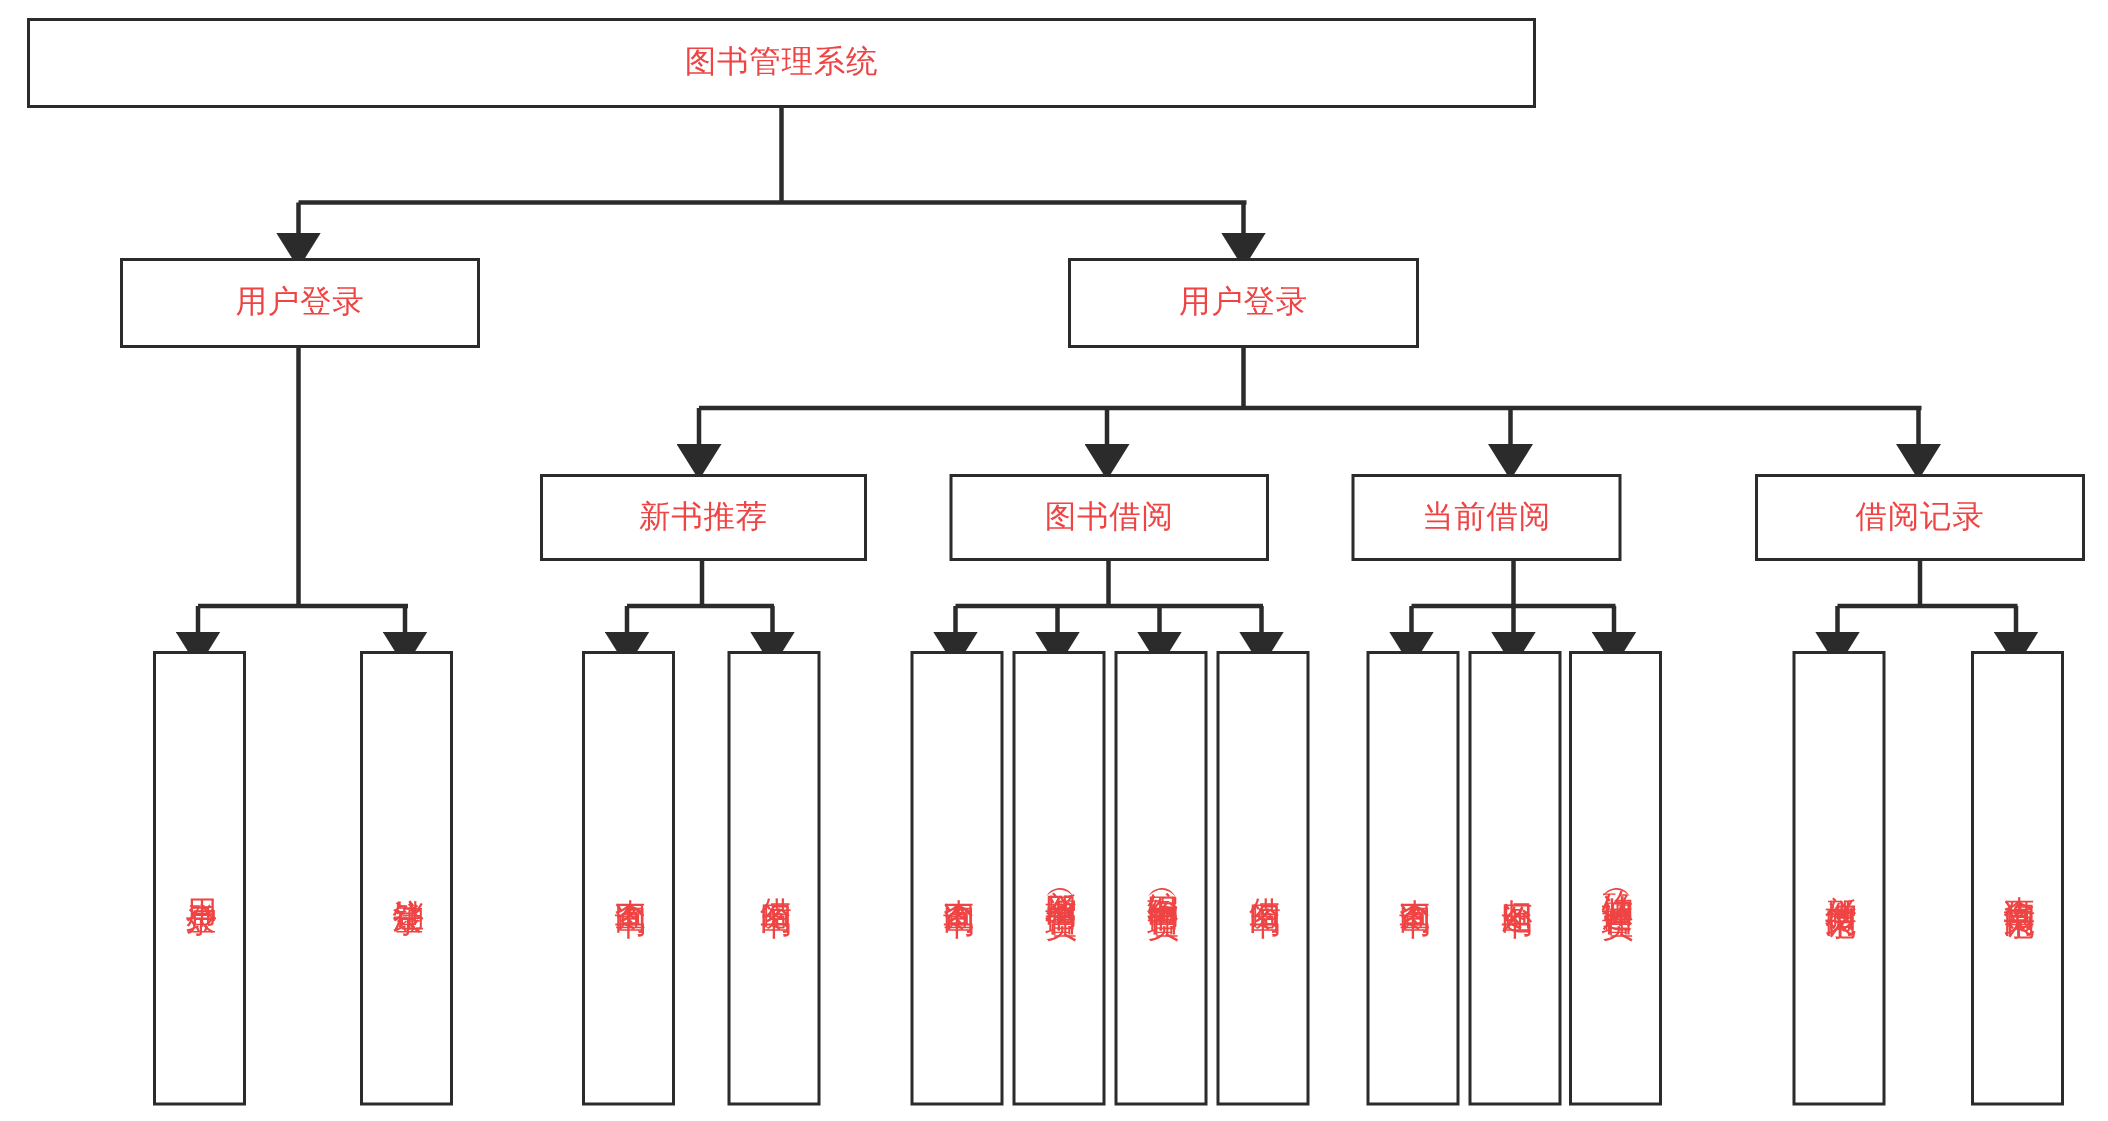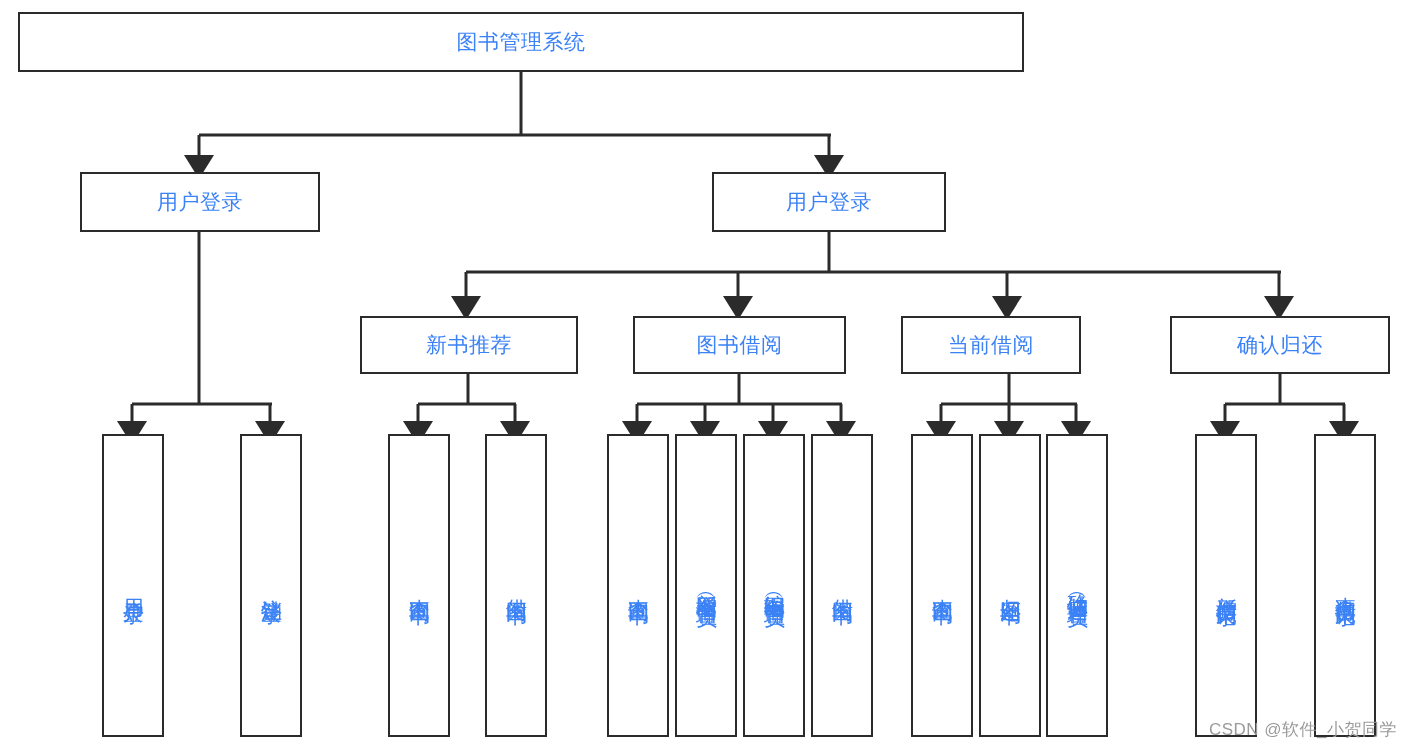--- a/index.html
+++ b/index.html
@@ -35,21 +35,21 @@
     display: flex;
     align-items: center;
     justify-content: center;
     text-align: center;
     z-index: 2;
   }
   .node-label {
     font-size: 21px;
     line-height: 1.15;
     letter-spacing: 0.5px;
-    color: #3b82f6;
+    color: #ef4444;
     white-space: nowrap;
   }
   
   .node.vertical .node-label {
     writing-mode: vertical-rl;
     text-orientation: upright;
     font-size: 21px;
     line-height: 1.18;
     letter-spacing: 2px;
     white-space: normal;
@@ -139,21 +139,21 @@
 
   <div class="node" style="left:633px; top:316px; width:213px; height:58px;">
     <span class="node-label">图书借阅</span>
   </div>
 
   <div class="node" style="left:901px; top:316px; width:180px; height:58px;">
     <span class="node-label">当前借阅</span>
   </div>
 
   <div class="node" style="left:1170px; top:316px; width:220px; height:58px;">
-    <span class="node-label">确认归还</span>
+    <span class="node-label">借阅记录</span>
   </div>
 
   <div class="node vertical" style="left:102px; top:434px; width:62px; height:303px;">
     <span class="node-label">用户登录</span>
   </div>
 
   <div class="node vertical" style="left:240px; top:434px; width:62px; height:303px;">
     <span class="node-label">注销登录</span>
   </div>
 
@@ -194,15 +194,14 @@
   </div>
 
   <div class="node vertical" style="left:1195px; top:434px; width:62px; height:303px;">
     <span class="node-label">新增借阅记录</span>
   </div>
 
   <div class="node vertical" style="left:1314px; top:434px; width:62px; height:303px;">
     <span class="node-label">查询借阅记录</span>
   </div>
 
-  <div class="watermark">CSDN @软件_小贺同学</div>
 
 </div>
 
 </body></html>

